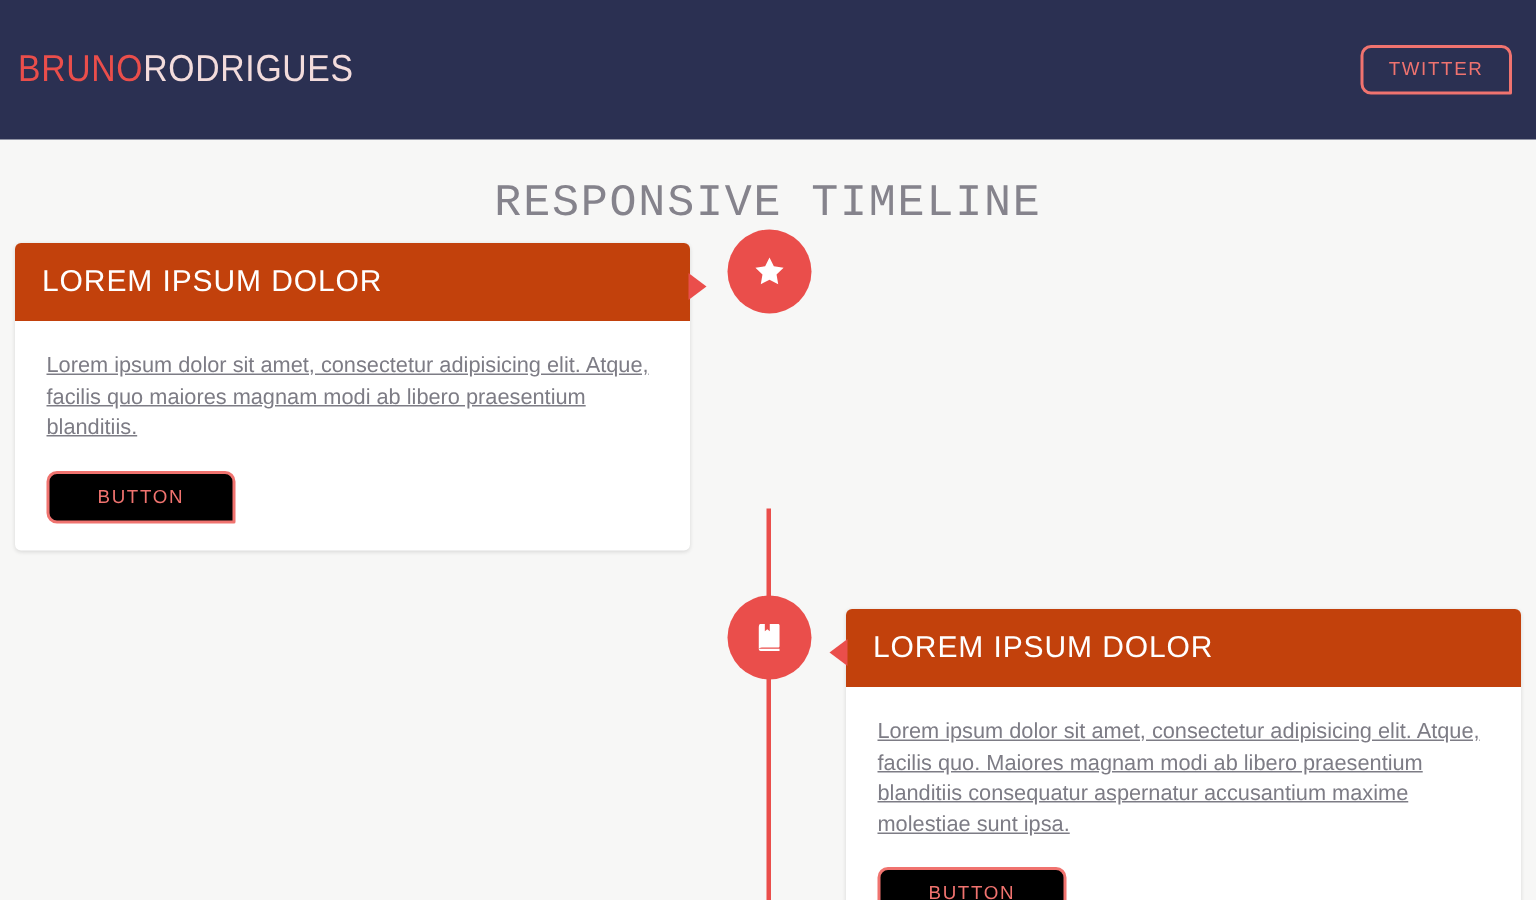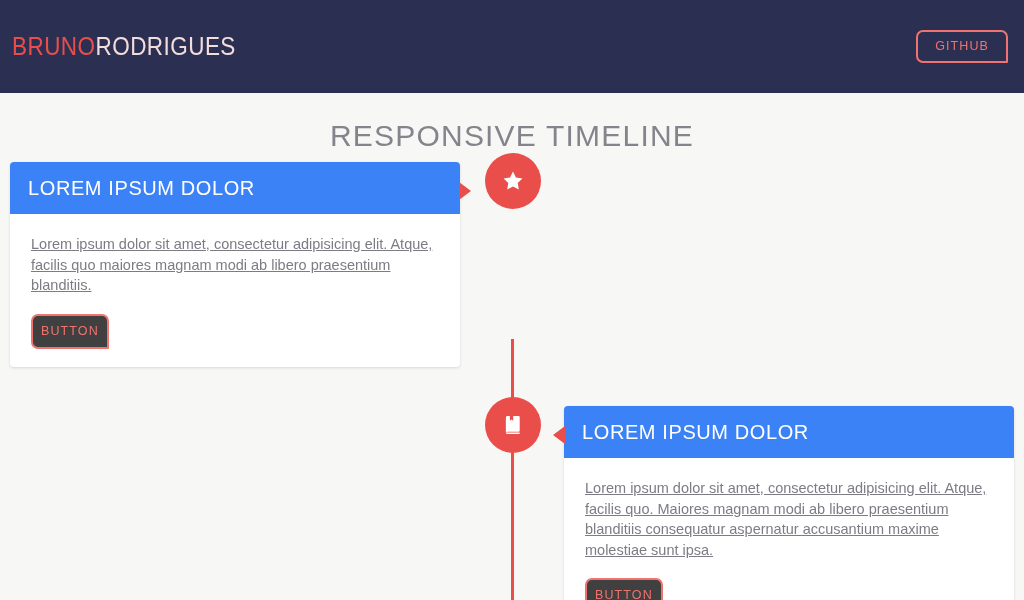--- a/index.html
+++ b/index.html
@@ -59,21 +59,21 @@
     white-space: nowrap;
   }
 
   
   .page-title {
     text-align: center;
     color: #85838c;
     font-size: 30px;
     letter-spacing: 1.2px;
     font-weight: 400;
-    font-family: Liberation Sans, sans-serif;
+    font-family: Liberation Mono, monospace;
     margin: 0;
     padding: 26px 0 0;
     text-transform: uppercase;
   }
 
   
   .timeline {
     position: relative;
     width: 1024px;
     height: 460px;
@@ -120,21 +120,21 @@
     background: #ffffff;
     border-radius: 4px;
     box-shadow: 0 1px 3px rgba(0,0,0,0.13);
     overflow: visible;
     z-index: 2;
   }
   .tl-card.left  { left: 10px;  top: 9px; }
   .tl-card.right { left: 564px; top: 9px; }
 
   .card-head {
-    background: #3b82f6;
+    background: #c2410c;
     border-radius: 4px 4px 0 0;
     padding: 15px 18px 15px;
     position: relative;
   }
   .card-head h3 {
     margin: 0;
     color: #ffffff;
     font-size: 20px;
     font-weight: 400;
     letter-spacing: 0.6px;
@@ -165,42 +165,42 @@
   }
   .card-body p {
     margin: 0 0 18px;
     color: #7d7c85;
     font-size: 14.5px;
     line-height: 1.42;
     text-decoration: underline;
   }
   .card-btn {
     border: 2px solid #f0736f;
-    background: #404040;
+    background: #000000;
     color: #f0736f;
     font-size: 12.5px;
     letter-spacing: 1.1px;
     font-family: "Liberation Sans Narrow", "Liberation Sans", sans-serif;
-    padding: 9px 8px 10px;
+    padding: 9px 32px 10px;
     border-radius: 7px 7px 1px 7px;
     cursor: pointer;
     line-height: 1;
     text-transform: uppercase;
   }
 </style>
 </head>
 <body>
 
 <header class="site-header">
   <div class="brand">
     <span class="brand-first">BRUNO</span>
       <span class="brand-last">RODRIGUES</span>
   </div>
   <nav class="header-actions">
-    <button class="hdr-btn">GITHUB</button>
+    <button class="hdr-btn">TWITTER</button>
   </nav>
 </header>
 
 <h1 class="page-title">RESPONSIVE TIMELINE</h1>
 
 <section class="timeline">
 
   <div class="timeline-axis"></div>
 
   <div class="tl-entry e1">

